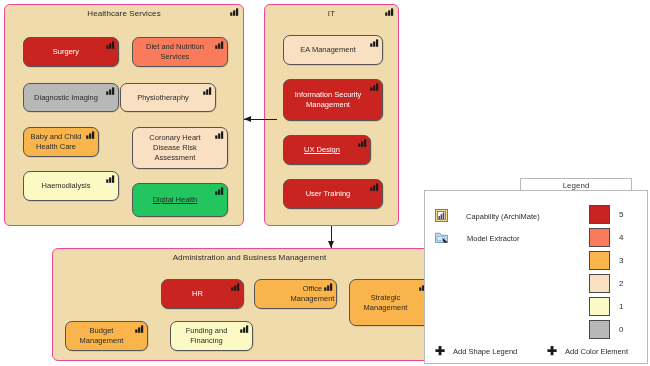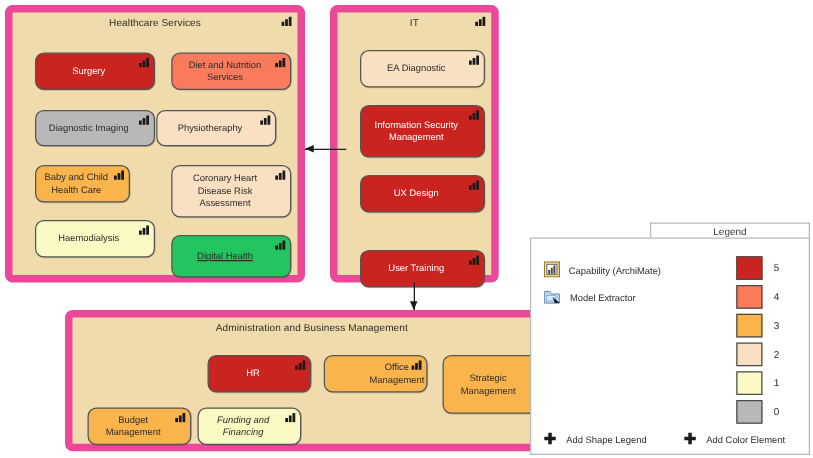--- a/index.html
+++ b/index.html
@@ -14,21 +14,21 @@
     overflow: hidden;
     font-family: "Liberation Sans", sans-serif;
     font-size: 8px;
     color: #333333;
   }
 
   
   .group {
     position: absolute;
     background: #efdbab;
-    border: 6px solid #ec4899;
+    border: 1px solid #ec4899;
     border-radius: 6px;
     box-sizing: border-box;
   }
   .group-title {
     position: absolute;
     top: 4px;
     left: 0;
     right: 0;
     text-align: center;
     font-size: 8px;
@@ -99,38 +99,38 @@
     width: 224px;
     height: 174px;
     background: #ffffff;
     border: 1px solid #b9b9b9;
     box-sizing: border-box;
   }
   #legend-tab {
     position: absolute;
     left: 520px;
     top: 178px;
-    width: 128px;
+    width: 112px;
     height: 14px;
     background: #ffffff;
     border: 1px solid #b9b9b9;
     border-bottom: none;
     box-sizing: border-box;
     font-size: 8px;
     color: #3a3a3a;
     display: flex;
     align-items: center;
     justify-content: center;
   }
   .legend-shape-row {
     position: absolute;
     left: 10px;
     display: flex;
     align-items: center;
-    gap: 7px;
+    gap: 18px;
     font-size: 7.5px;
     color: #2b2b2b;
     white-space: nowrap;
   }
   .legend-color-row {
     position: absolute;
     left: 164px;
     display: flex;
     align-items: center;
     gap: 9px;
@@ -261,50 +261,50 @@
     <div class="group" style="left: 264px; top: 4px; width: 135px; height: 222px;">
       <div class="group-title">IT</div>
       <div>
         <svg class="grp-icon" viewBox="0 0 9 8">
           <rect x="0.2" y="4.4" width="2.2" height="3.4" fill="#1a1a1a"></rect>
           <rect x="3.1" y="2.4" width="2.2" height="5.4" fill="#1a1a1a"></rect>
           <rect x="6.0" y="0.4" width="2.2" height="7.4" fill="#1a1a1a"></rect>
         </svg>
       </div>
       <div class="cap" style="left: 18px; top: 30px; width: 100px; height: 30px; background: rgb(250, 224, 194);">
-        <span>EA Diagnostic</span>
+        <span>EA Management</span>
         <span>
           <svg class="cap-icon" viewBox="0 0 9 8">
             <rect x="0.2" y="4.4" width="2.2" height="3.4" fill="#1a1a1a"></rect>
             <rect x="3.1" y="2.4" width="2.2" height="5.4" fill="#1a1a1a"></rect>
             <rect x="6.0" y="0.4" width="2.2" height="7.4" fill="#1a1a1a"></rect>
           </svg>
         </span>
       </div>
       <div class="cap lightfont" style="left: 18px; top: 74px; width: 100px; height: 42px; background: rgb(201, 36, 31);">
         <span>Information Security Management</span>
         <span>
           <svg class="cap-icon" viewBox="0 0 9 8">
             <rect x="0.2" y="4.4" width="2.2" height="3.4" fill="#1a1a1a"></rect>
             <rect x="3.1" y="2.4" width="2.2" height="5.4" fill="#1a1a1a"></rect>
             <rect x="6.0" y="0.4" width="2.2" height="7.4" fill="#1a1a1a"></rect>
           </svg>
         </span>
       </div>
-      <div class="cap lightfont" style="left: 18px; top: 130px; width: 100px; height: 30px; background: rgb(201, 36, 31);">
+      <div class="cap lightfont" style="left: 18px; top: 130px; width: 88px; height: 30px; background: rgb(201, 36, 31); text-decoration: underline;">
         <span>UX Design</span>
         <span>
           <svg class="cap-icon" viewBox="0 0 9 8">
             <rect x="0.2" y="4.4" width="2.2" height="3.4" fill="#1a1a1a"></rect>
             <rect x="3.1" y="2.4" width="2.2" height="5.4" fill="#1a1a1a"></rect>
             <rect x="6.0" y="0.4" width="2.2" height="7.4" fill="#1a1a1a"></rect>
           </svg>
         </span>
       </div>
-      <div class="cap lightfont" style="left: 18px; top: 174px; width: 100px; height: 30px; background: rgb(201, 36, 31); margin-top: 16px;">
+      <div class="cap lightfont" style="left: 18px; top: 174px; width: 100px; height: 30px; background: rgb(201, 36, 31);">
         <span>User Training</span>
         <span>
           <svg class="cap-icon" viewBox="0 0 9 8">
             <rect x="0.2" y="4.4" width="2.2" height="3.4" fill="#1a1a1a"></rect>
             <rect x="3.1" y="2.4" width="2.2" height="5.4" fill="#1a1a1a"></rect>
             <rect x="6.0" y="0.4" width="2.2" height="7.4" fill="#1a1a1a"></rect>
           </svg>
         </span>
       </div>
     </div>
@@ -350,21 +350,21 @@
       <div class="cap" style="left: 12px; top: 72px; width: 83px; height: 30px; background: rgb(249, 180, 76);">
         <span>Budget Management</span>
         <span>
           <svg class="cap-icon" viewBox="0 0 9 8">
             <rect x="0.2" y="4.4" width="2.2" height="3.4" fill="#1a1a1a"></rect>
             <rect x="3.1" y="2.4" width="2.2" height="5.4" fill="#1a1a1a"></rect>
             <rect x="6.0" y="0.4" width="2.2" height="7.4" fill="#1a1a1a"></rect>
           </svg>
         </span>
       </div>
-      <div class="cap" style="left: 100px; top: 72px; width: 83px; height: 30px; background: rgb(251, 250, 196); font-style: italic;">
+      <div class="cap" style="left: 117px; top: 72px; width: 83px; height: 30px; background: rgb(251, 250, 196);">
         <span>Funding and Financing</span>
         <span>
           <svg class="cap-icon" viewBox="0 0 9 8">
             <rect x="0.2" y="4.4" width="2.2" height="3.4" fill="#1a1a1a"></rect>
             <rect x="3.1" y="2.4" width="2.2" height="5.4" fill="#1a1a1a"></rect>
             <rect x="6.0" y="0.4" width="2.2" height="7.4" fill="#1a1a1a"></rect>
           </svg>
         </span>
       </div>
     </div>

